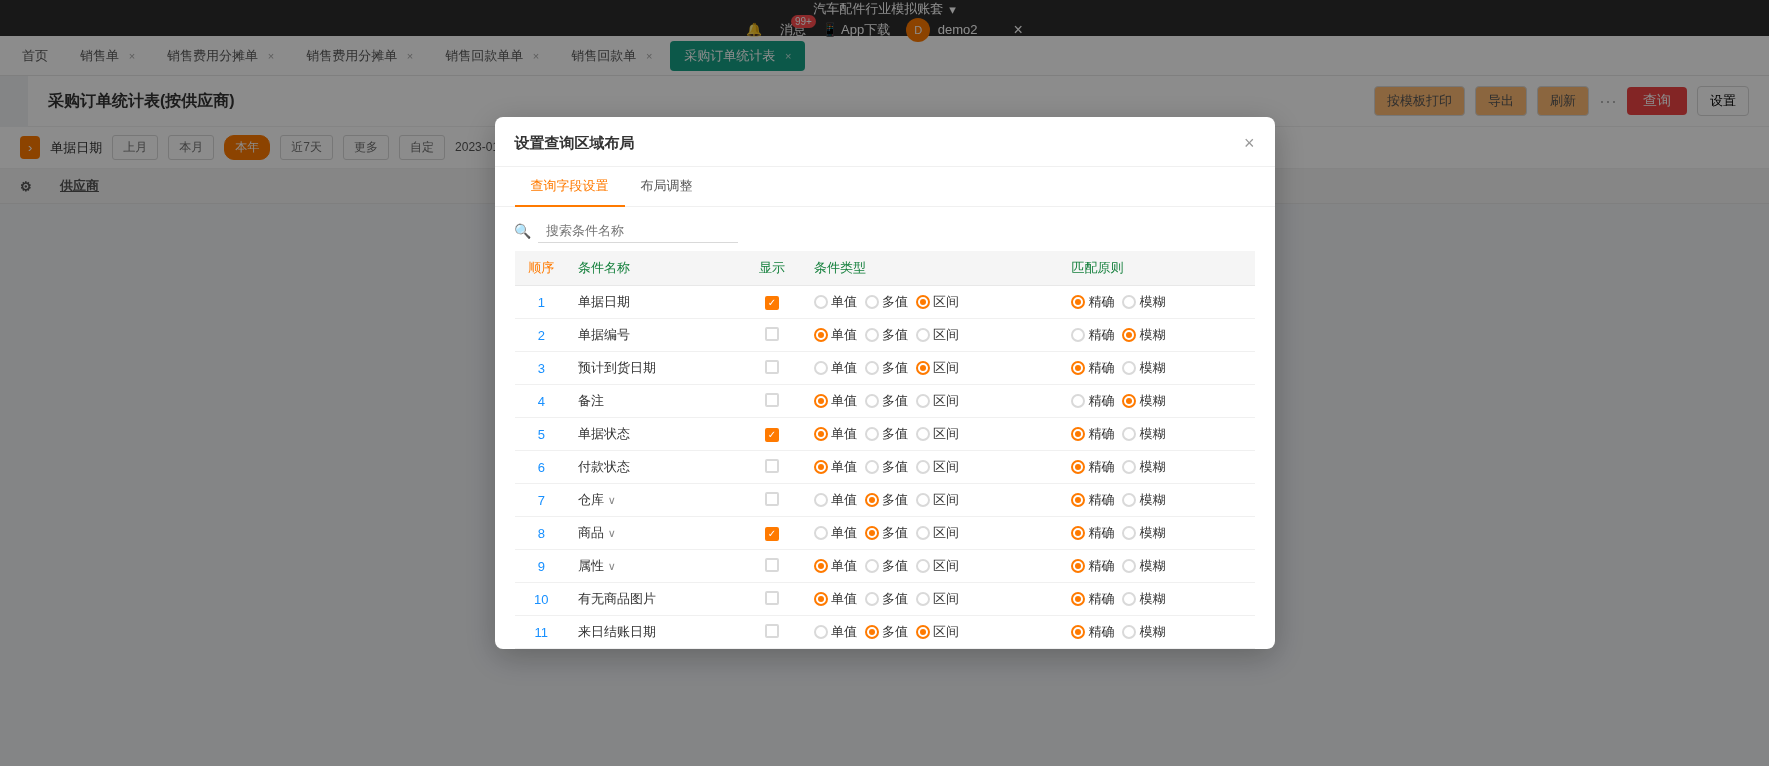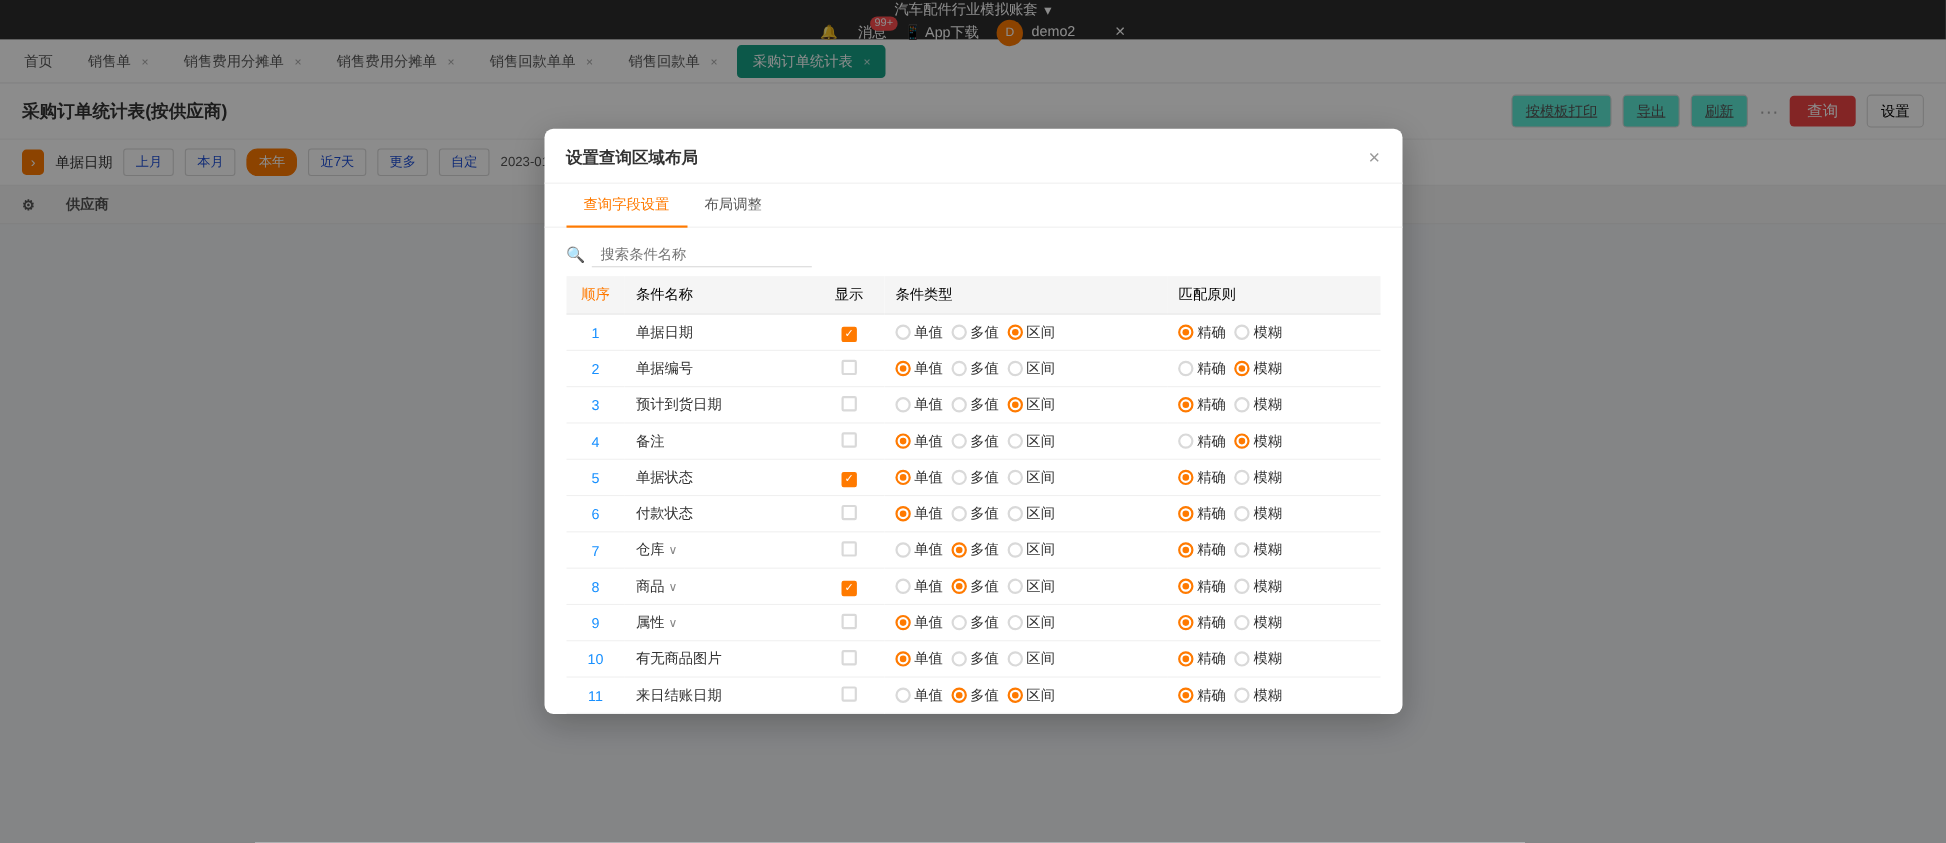--- a/index.html
+++ b/index.html
@@ -45,56 +45,57 @@
     .tab-item.active .tab-close { color: rgba(255,255,255,0.7); }
 
     
     .page-header {
       background: #fff;
       padding: 10px 20px;
       display: flex;
       align-items: center;
       justify-content: space-between;
       border-bottom: 1px solid #f0f0f0;
+      margin-left: 28px;
     }
     .page-title { font-size: 16px; font-weight: bold; color: #333; }
     .page-actions { display: flex; gap: 10px; align-items: center; }
     .btn-print, .btn-export, .btn-refresh {
-      border: 1px solid #d9d9d9; background: #5eead4; border-radius: 4px;
+      border: 1px solid #d9d9d9; background: #fdba74; border-radius: 4px;
       padding: 5px 12px; cursor: pointer; font-size: 13px; color: #555;
-      display: flex; align-items: center; gap: 4px; text-decoration: underline;
+      display: flex; align-items: center; gap: 4px;
     }
     .btn-query { background: #ef4444; color: #fff; border: none; border-radius: 4px; padding: 5px 16px; cursor: pointer; font-size: 14px; }
     .btn-settings-sm { border: 1px solid #d9d9d9; background: #fff; border-radius: 4px; padding: 5px 12px; cursor: pointer; font-size: 13px; }
 
     
     .filter-bar {
       background: #fff;
       padding: 8px 20px;
       display: flex;
       align-items: center;
       gap: 10px;
       border-bottom: 1px solid #f0f0f0;
       position: relative;
     }
     .filter-toggle { background: #ff7a00; color: #fff; border: none; border-radius: 4px; padding: 4px 8px; cursor: pointer; font-size: 13px; }
     .filter-label { font-size: 13px; color: #333; }
-    .filter-btn { border: 1px solid #d9d9d9; background: #fff; border-radius: 3px; padding: 3px 10px; cursor: pointer; font-size: 12px; color: #1d4ed8; }
+    .filter-btn { border: 1px solid #d9d9d9; background: #fff; border-radius: 3px; padding: 3px 10px; cursor: pointer; font-size: 12px; color: #737373; }
     .filter-btn.active { background: #ff7a00; color: #fff; border-color: #ff7a00; border-radius: 10px; }
     .filter-date-range { font-size: 12px; color: #555; }
     .filter-dots { color: #aaa; cursor: pointer; font-size: 18px; }
     .table-header-row {
       display: flex; align-items: center;
       background: #f5f5f5;
       border-bottom: 1px solid #e8e8e8;
       padding: 8px 20px;
       font-weight: bold; font-size: 13px; color: #555;
     }
     .col-gear { width: 40px; }
-    .col-supplier { flex: 1; }
+    .col-supplier { flex: 1; text-decoration: underline; }
 
     
     .overlay {
       position: fixed; top: 0; left: 0; right: 0; bottom: 0;
       background: rgba(0,0,0,0.45);
       display: flex; align-items: center; justify-content: center;
       z-index: 1000;
     }
 
     
@@ -133,21 +134,21 @@
     .modal-search-input {
       border: none; border-bottom: 1px solid #d9d9d9;
       padding: 4px 8px; font-size: 13px; width: 200px; outline: none;
     }
     .search-icon { color: #aaa; font-size: 14px; }
 
     
     .modal-table { flex: 1; overflow-y: auto; padding: 0 20px; }
     table { width: 100%; border-collapse: collapse; font-size: 13px; }
     thead tr { background: #f5f5f5; }
-    th { padding: 8px 10px; text-align: left; color: #000000; font-weight: 500; border-bottom: 1px solid #e8e8e8; }
+    th { padding: 8px 10px; text-align: left; color: #15803d; font-weight: 500; border-bottom: 1px solid #e8e8e8; }
     td { padding: 7px 10px; border-bottom: 1px solid #f0f0f0; color: #333; vertical-align: middle; }
 
     .col-order { width: 50px; text-align: center; color: #ff7a00; }
     .col-name { width: 160px; }
     .col-show { width: 60px; text-align: center; }
     .col-type { width: 240px; }
     .col-match { width: 180px; }
 
     
     .radio-group { display: flex; align-items: center; gap: 8px; flex-wrap: nowrap; }

